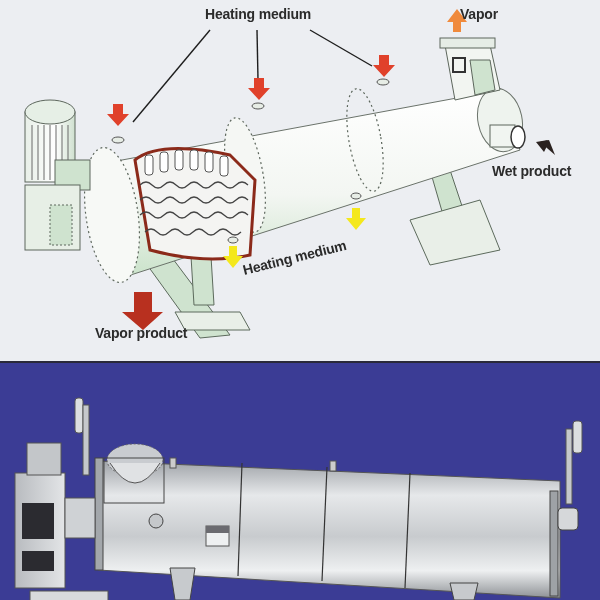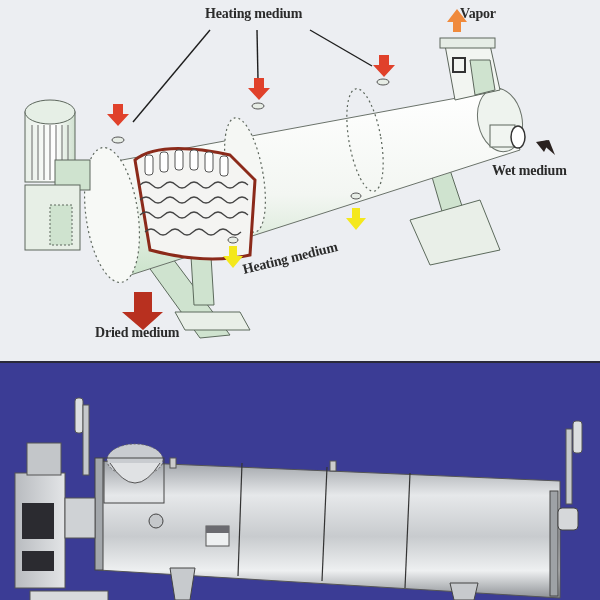--- a/index.html
+++ b/index.html
@@ -1,17 +1,17 @@
 <!DOCTYPE html>
 <html><head>
   <meta charset="utf-8">
   <style>
     html, body { margin: 0; padding: 0; }
     body { width: 600px; height: 600px; overflow: hidden; background: #eef0f3; font-family: "Liberation Sans", sans-serif; }
-    .top-panel { position: absolute; left: 0; top: 0; width: 600px; height: 367px; background: #eceef2; overflow: hidden; font-family: Liberation Serif, serif; }
+    .top-panel { position: absolute; left: 0; top: 0; width: 600px; height: 367px; background: #eceef2; overflow: hidden; }
     .divider { position: absolute; left: 0; top: 361px; width: 600px; height: 2px; background: #2a2a3a; }
     .bottom-panel { position: absolute; left: 0; top: 363px; width: 600px; height: 237px; background: #3b3c95; overflow: hidden; }
     svg { position: absolute; left: 0; top: 0; }
     .label { position: absolute; font-weight: bold; color: #2b2b2b; font-size: 14px; white-space: nowrap; letter-spacing: -0.2px; }
     .label-rot { transform-origin: left bottom; transform: rotate(-14deg); }
   </style>
 </head>
 <body>
 
 <div class="top-panel">
@@ -129,23 +129,23 @@
     <g>
         <polygon points="352,208 360,208 360,218 366,218 356,230 346,218 352,218" fill="#f4e81c"></polygon>
       </g>
     <g>
         <polygon points="134,292 152,292 152,312 163,312 143,330 122,312 134,312" fill="#b8301f"></polygon>
       </g>
   </svg>
 
   <div class="label" style="left:205px; top:6px;">Heating medium</div>
   <div class="label" style="left:460px; top:6px;">Vapor</div>
-  <div class="label" style="left:492px; top:163px;">Wet medium</div>
+  <div class="label" style="left:492px; top:163px;">Wet product</div>
   <div class="label label-rot" style="left:245px; top:262px;">Heating medium</div>
-  <div class="label" style="left:95px; top:325px;">Dried medium</div>
+  <div class="label" style="left:95px; top:325px;">Vapor product</div>
 </div>
 
 <div class="divider"></div>
 
 <div class="bottom-panel">
   <svg width="600" height="237" viewBox="0 0 600 237">
     <defs>
       <linearGradient id="steelG" x1="0" y1="0" x2="0" y2="1">
         <stop offset="0" stop-color="#9fa3a8"></stop>
         <stop offset="0.25" stop-color="#e6e8ea"></stop>

